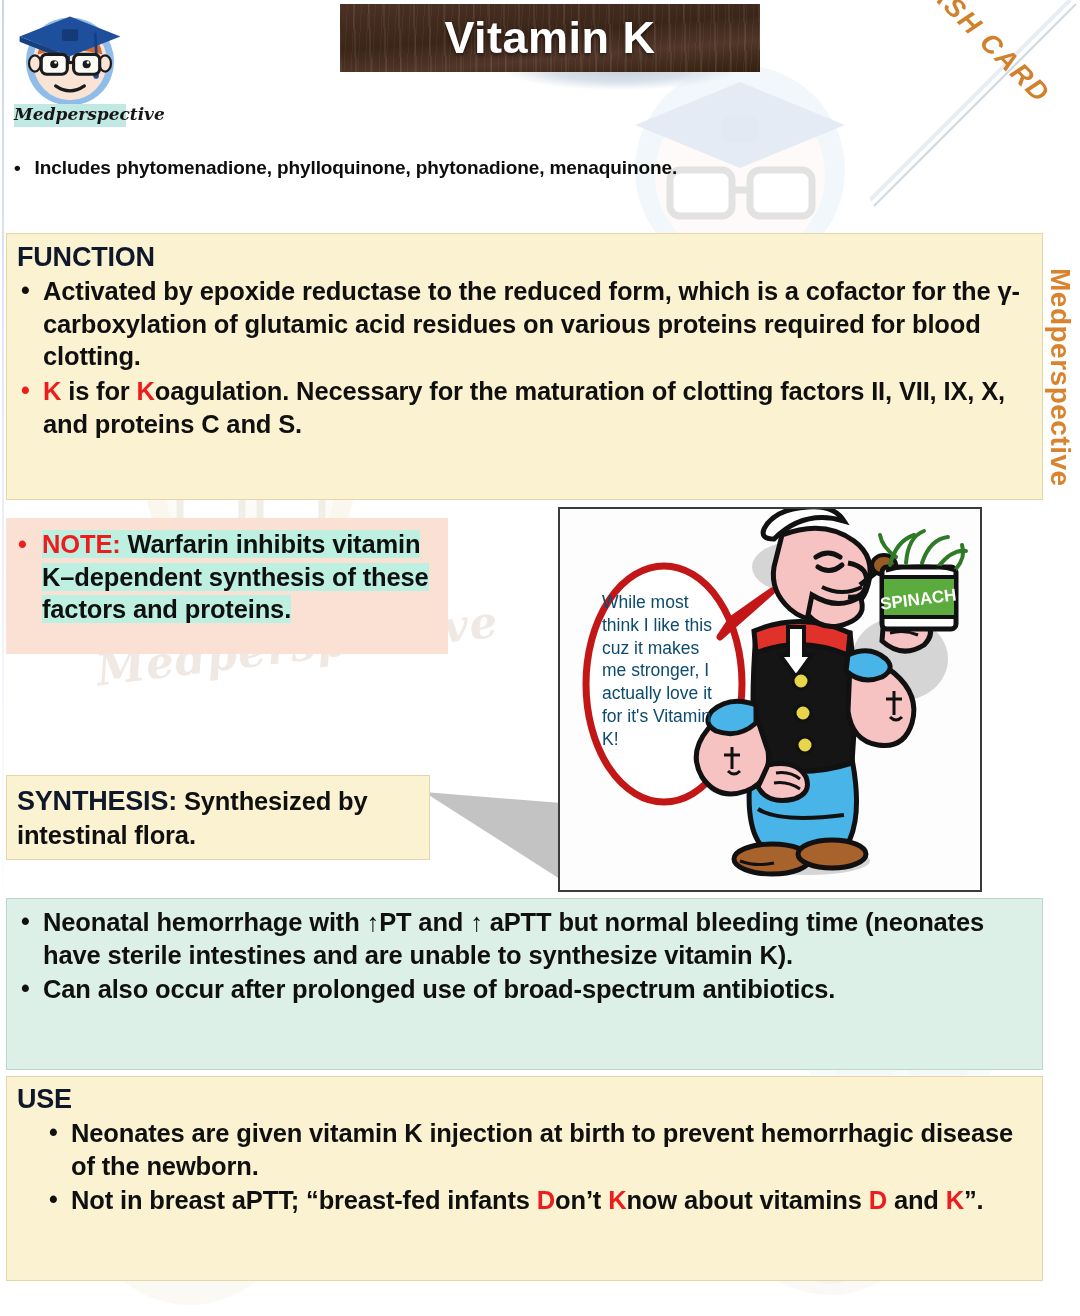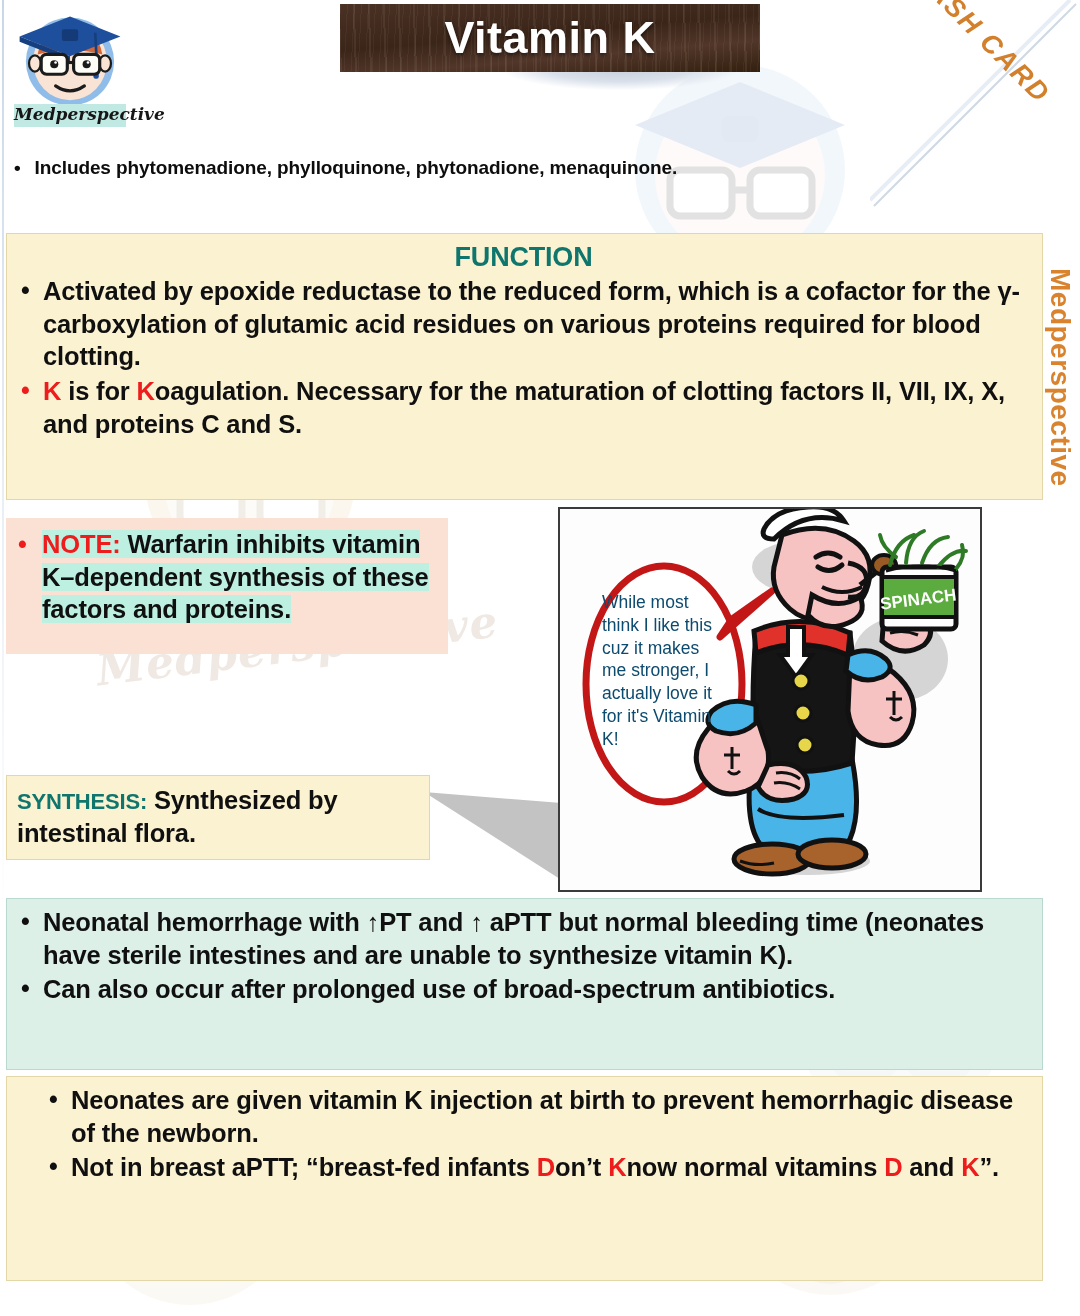--- a/index.html
+++ b/index.html
@@ -154,25 +154,24 @@
   }
   .box-mint {
     background: #dcf0e8;
     border: 1px solid #b9d8cf;
   }
   .box-peach {
     background: #fbe1d4;
   }
 
   .sec-label {
-    color: #0f766e;
+    color: #0f172a;
     font-weight: bold;
     font-size: 27px;
     letter-spacing: -.2px;
-    text-align: center;
   }
   .body-txt {
     font-size: 25.5px;
     font-weight: bold;
     color: #101010;
     line-height: 1.28;
     letter-spacing: -.15px;
   }
   .red { color: #ee1c1c; }
 
@@ -216,21 +215,21 @@
   }
   #note-box li { padding-left: 28px; }
   #note-box li::before { color: #ee1c1c; top: 0px; }
 
   
   #synth-box {
     left: 6px; top: 775px;
     width: 424px; height: 85px;
     padding: 8px 10px;
   }
-  #synth-box .sec-label { font-size: 22px; }
+  #synth-box .sec-label { font-size: 27px; }
 
   
   .ptr-shadow {
     position: absolute;
     left: 424px; top: 792px;
     width: 0; height: 0;
     border-top: 0 solid transparent;
     border-left: 0;
     pointer-events: none;
   }
@@ -472,17 +471,18 @@
 </div>
 
 <div id="def-box" class="box box-mint">
   <ul class="bl">
     <li class="body-txt">Neonatal hemorrhage with ↑PT and ↑ aPTT but normal bleeding time (neonates have sterile intestines and are unable to synthesize vitamin K).</li>
     <li class="body-txt">Can also occur after prolonged use of broad-spectrum antibiotics.</li>
   </ul>
 </div>
 
 <div id="use-box" class="box box-cream">
+  <span class="sec-label">USE</span>
   <ul class="bl">
     <li class="body-txt">Neonates are given vitamin K injection at birth to prevent hemorrhagic disease of the newborn.</li>
-    <li class="body-txt"><span>Not in breast aPTT; “breast-fed infants </span><span class="red">D</span><span>on’t </span><span class="red">K</span><span>now normal vitamins </span><span class="red">D</span><span> and </span><span class="red">K</span><span>”.</span></li>
+    <li class="body-txt"><span>Not in breast aPTT; “breast-fed infants </span><span class="red">D</span><span>on’t </span><span class="red">K</span><span>now about vitamins </span><span class="red">D</span><span> and </span><span class="red">K</span><span>”.</span></li>
   </ul>
 </div>
 
 </body></html>

